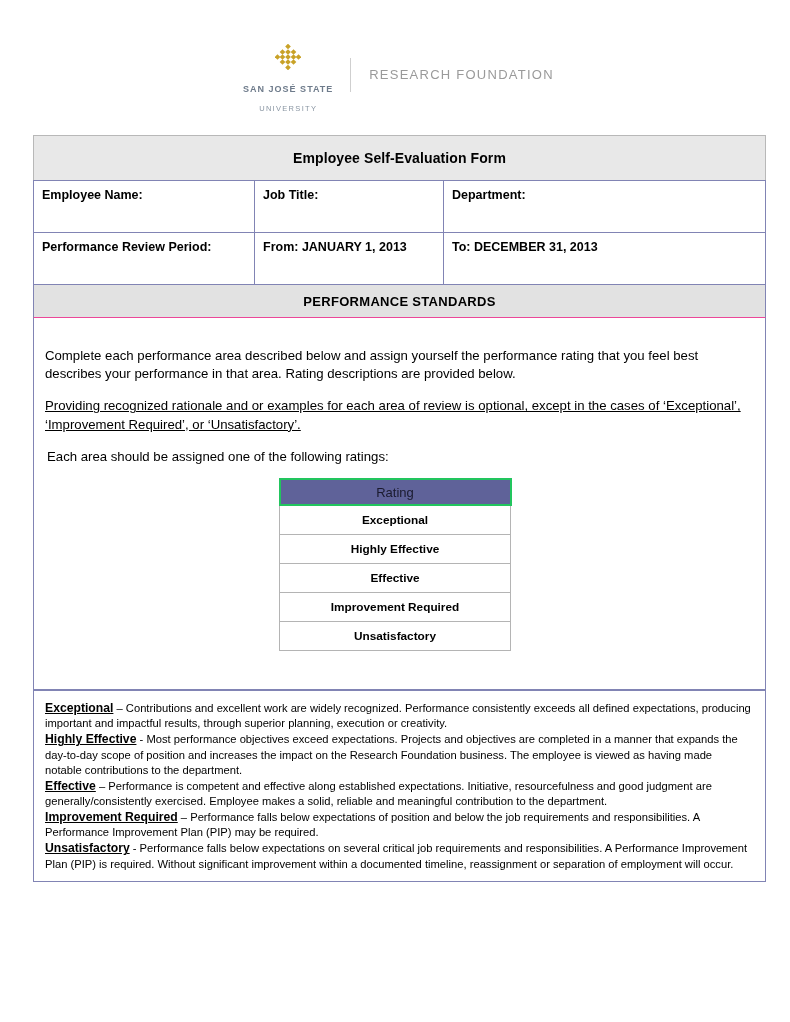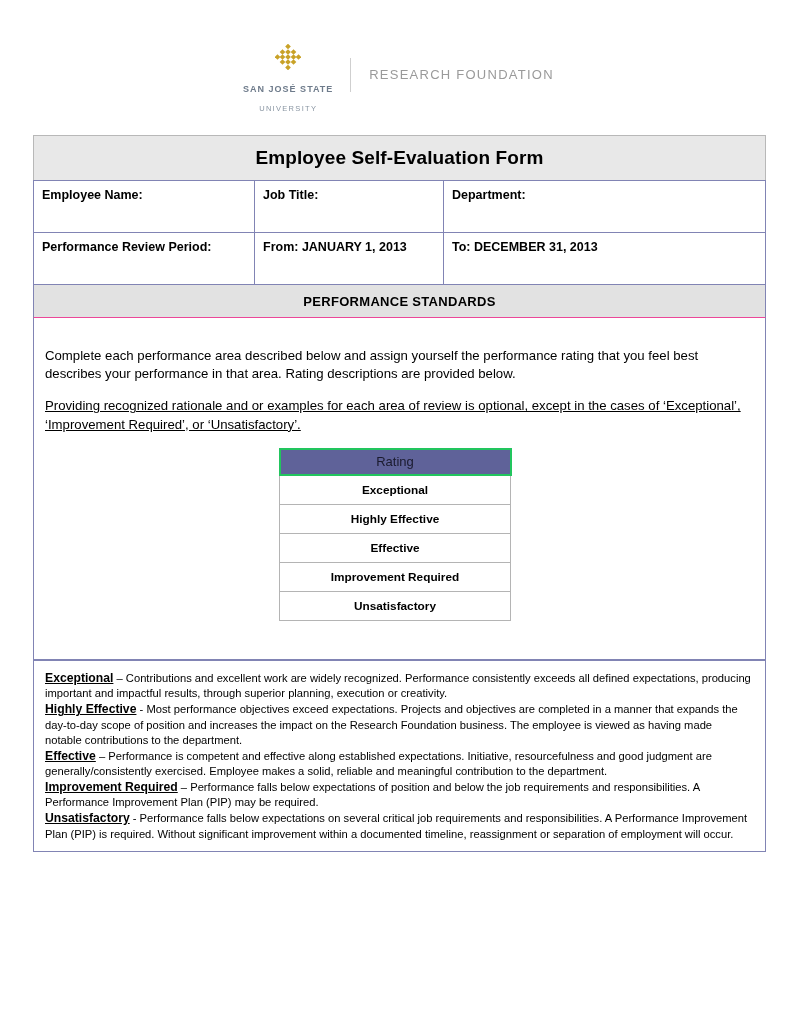--- a/index.html
+++ b/index.html
@@ -79,21 +79,21 @@
   .title-banner {
     background: #E8E8E8;
     border: 1px solid #B8B8B8;
     border-bottom: none;
     height: 44px;
     display: flex;
     align-items: center;
     justify-content: center;
   }
   .title-banner .t {
-    font-size: 19px;
+    font-size: 14px;
     font-weight: bold;
     letter-spacing: 0.1px;
   }
 
   .info-table {
     border-collapse: collapse;
     width: 100%;
     table-layout: fixed;
   }
   .info-table td {
@@ -240,20 +240,21 @@
   </tbody>
     </table>
 
   <div class="standards-band">
     <div class="t">PERFORMANCE STANDARDS</div>
   </div>
 
   <div class="body-box">
     <p class="para">Complete each performance area described below and assign yourself the performance rating that you feel best describes your performance in that area. Rating descriptions are provided below.</p>
     <p class="para underlined">Providing recognized rationale and or examples for each area of review is optional, except in the cases of ‘Exceptional’, ‘Improvement Required’, or ‘Unsatisfactory’.</p>
+    <p class="para ratings-intro"> Each area should be assigned one of the following ratings:</p>
 
     <div class="rating-wrap">
       <table class="rating-table">
         <thead>
           <tr>
             <th>Rating</th>
           </tr>
         </thead>
         <tbody>
           <tr>

